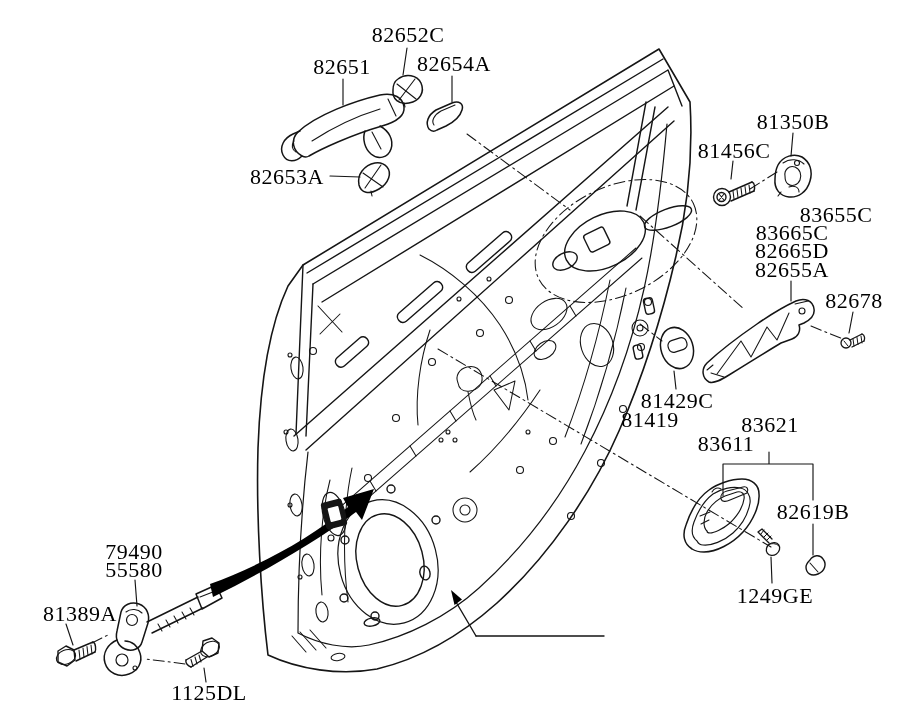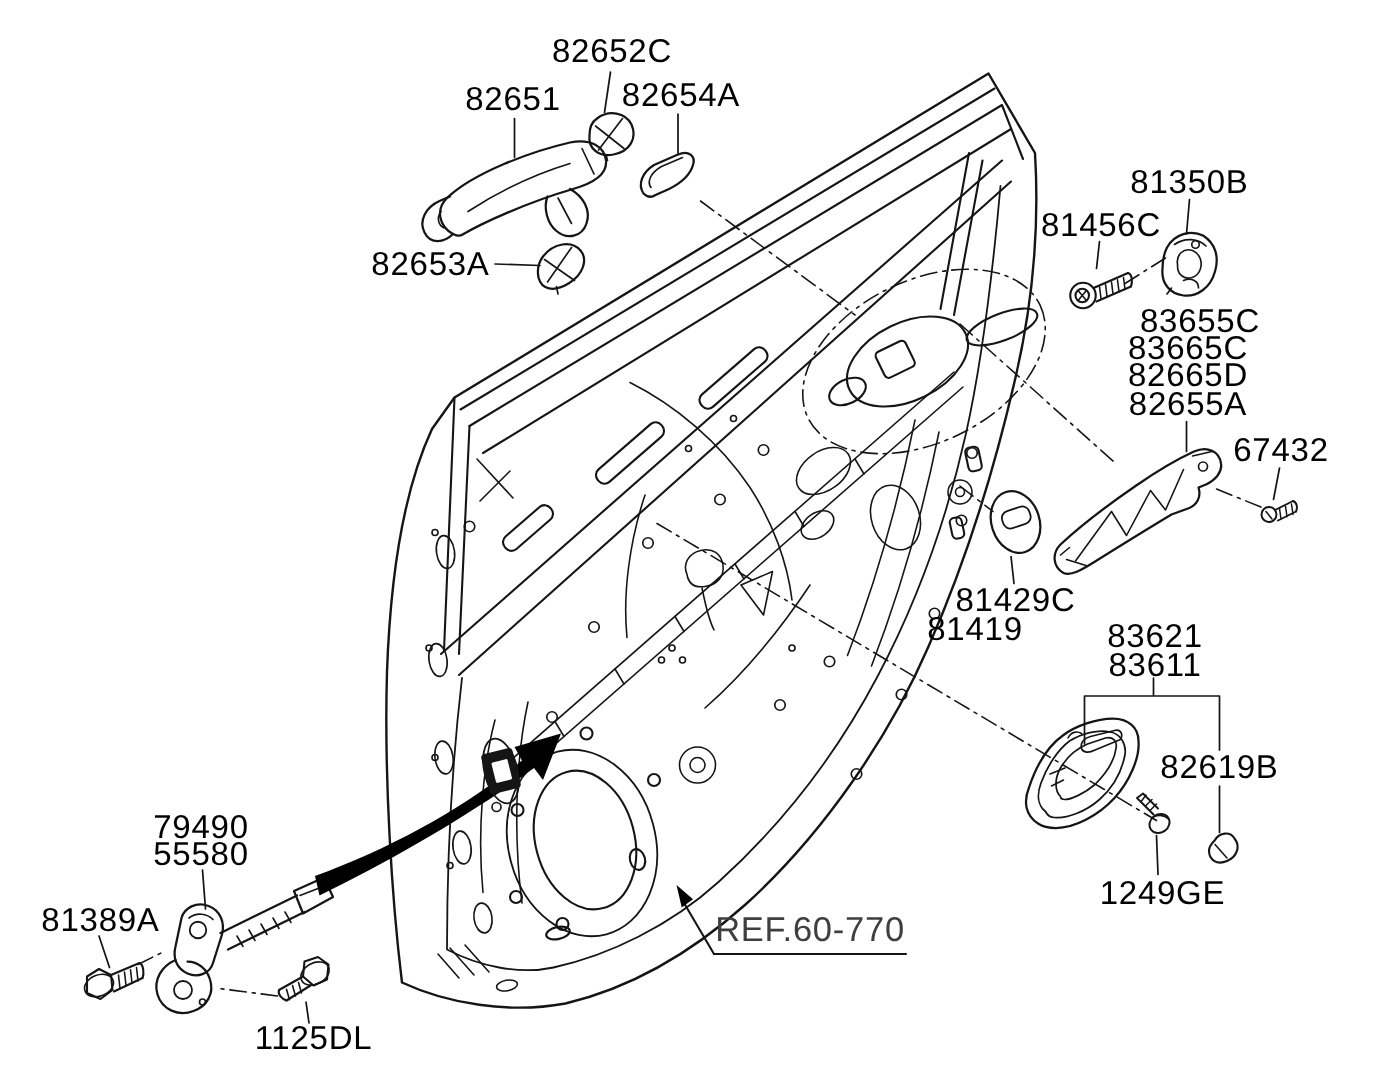--- a/index.html
+++ b/index.html
@@ -1,18 +1,18 @@
 <!DOCTYPE html>
 <html><head>
 <meta charset="utf-8">
 <style>
   html,body{margin:0;padding:0;background:#ffffff;}
   #stage{
     position:relative;width:915px;height:727px;background:#ffffff;
-    font-family:Liberation Sans, sans-serif;overflow:hidden;
+    font-family:Liberation Serif, serif;overflow:hidden;
   }
   #artwork{position:absolute;left:0;top:0;}
   .plabel{
     position:absolute;transform:translate(-50%,-50%);
     font-size:22px;line-height:19px;color:#000000;white-space:nowrap;
     letter-spacing:0.5px;
   }
   .ref-label{
     position:absolute;transform:translate(-50%,-50%);
     font-size:23px;color:#3e3e3e;white-space:nowrap;letter-spacing:0.5px;
@@ -279,30 +279,29 @@
     <polygon points="451,590 462,599.5 454.5,605" fill="#000000" stroke="none"></polygon>
   </g>
 </svg>
 
   <div class="plabel" style="left:408px;top:34px">82652C</div>
   <div class="plabel" style="left:342px;top:66px">82651</div>
   <div class="plabel" style="left:454px;top:63px">82654A</div>
   <div class="plabel" style="left:287px;top:176px">82653A</div>
   <div class="plabel" style="left:793px;top:121px">81350B</div>
   <div class="plabel" style="left:734px;top:150px">81456C</div>
-  <div class="plabel" style="left:800px;top:214px">83655C</div>
+  <div class="plabel" style="left:836px;top:214px">83655C</div>
   <div class="plabel" style="left:792px;top:232px">83665C</div>
   <div class="plabel" style="left:792px;top:250px">82665D</div>
   <div class="plabel" style="left:792px;top:269px">82655A</div>
-  <div class="plabel" style="left:854px;top:300px">67432</div>
+  <div class="plabel" style="left:854px;top:300px">82678</div>
   <div class="plabel" style="left:677px;top:400px">81429C</div>
   <div class="plabel" style="left:650px;top:419px">81419</div>
   <div class="plabel" style="left:770px;top:424px">83621</div>
-  <div class="plabel" style="left:770px;top:443px">83611</div>
+  <div class="plabel" style="left:726px;top:443px">83611</div>
   <div class="plabel" style="left:813px;top:511px">82619B</div>
   <div class="plabel" style="left:775px;top:595px">1249GE</div>
   <div class="plabel" style="left:134px;top:551px">79490</div>
   <div class="plabel" style="left:134px;top:569px">55580</div>
-  <div class="plabel" style="left:67px;top:613px">81389A</div>
+  <div class="plabel" style="left:80px;top:613px">81389A</div>
   <div class="plabel" style="left:209px;top:692px">1125DL</div>
-  <div class="ref-label" style="left:540px;top:620px">REF.60-770</div>
 
 </div>
 
 </body></html>

